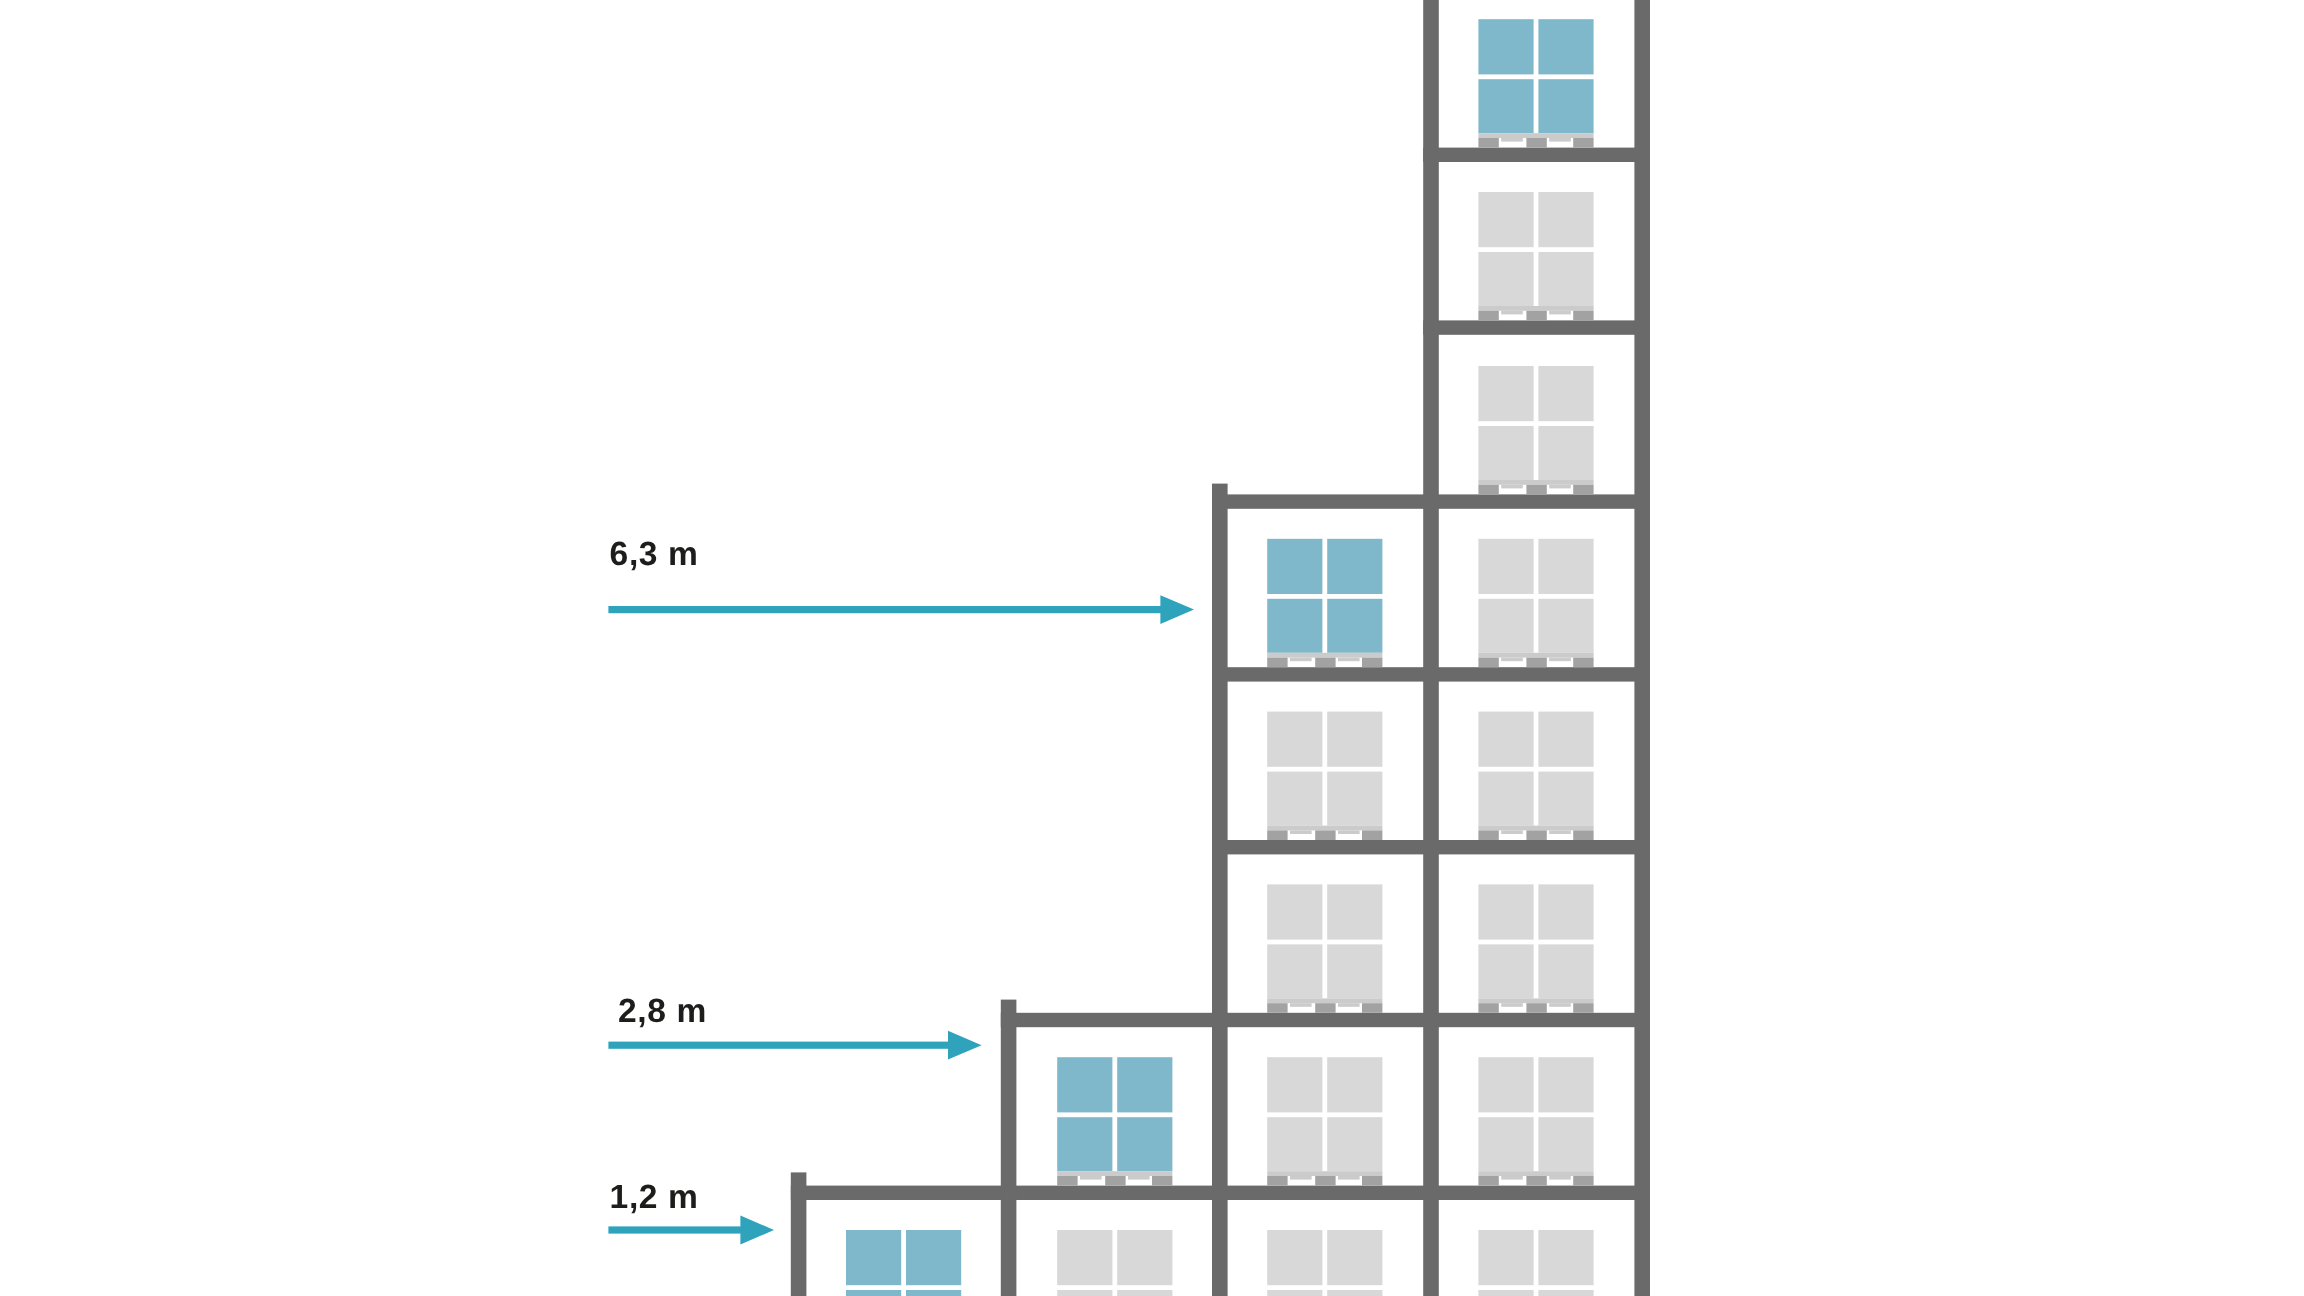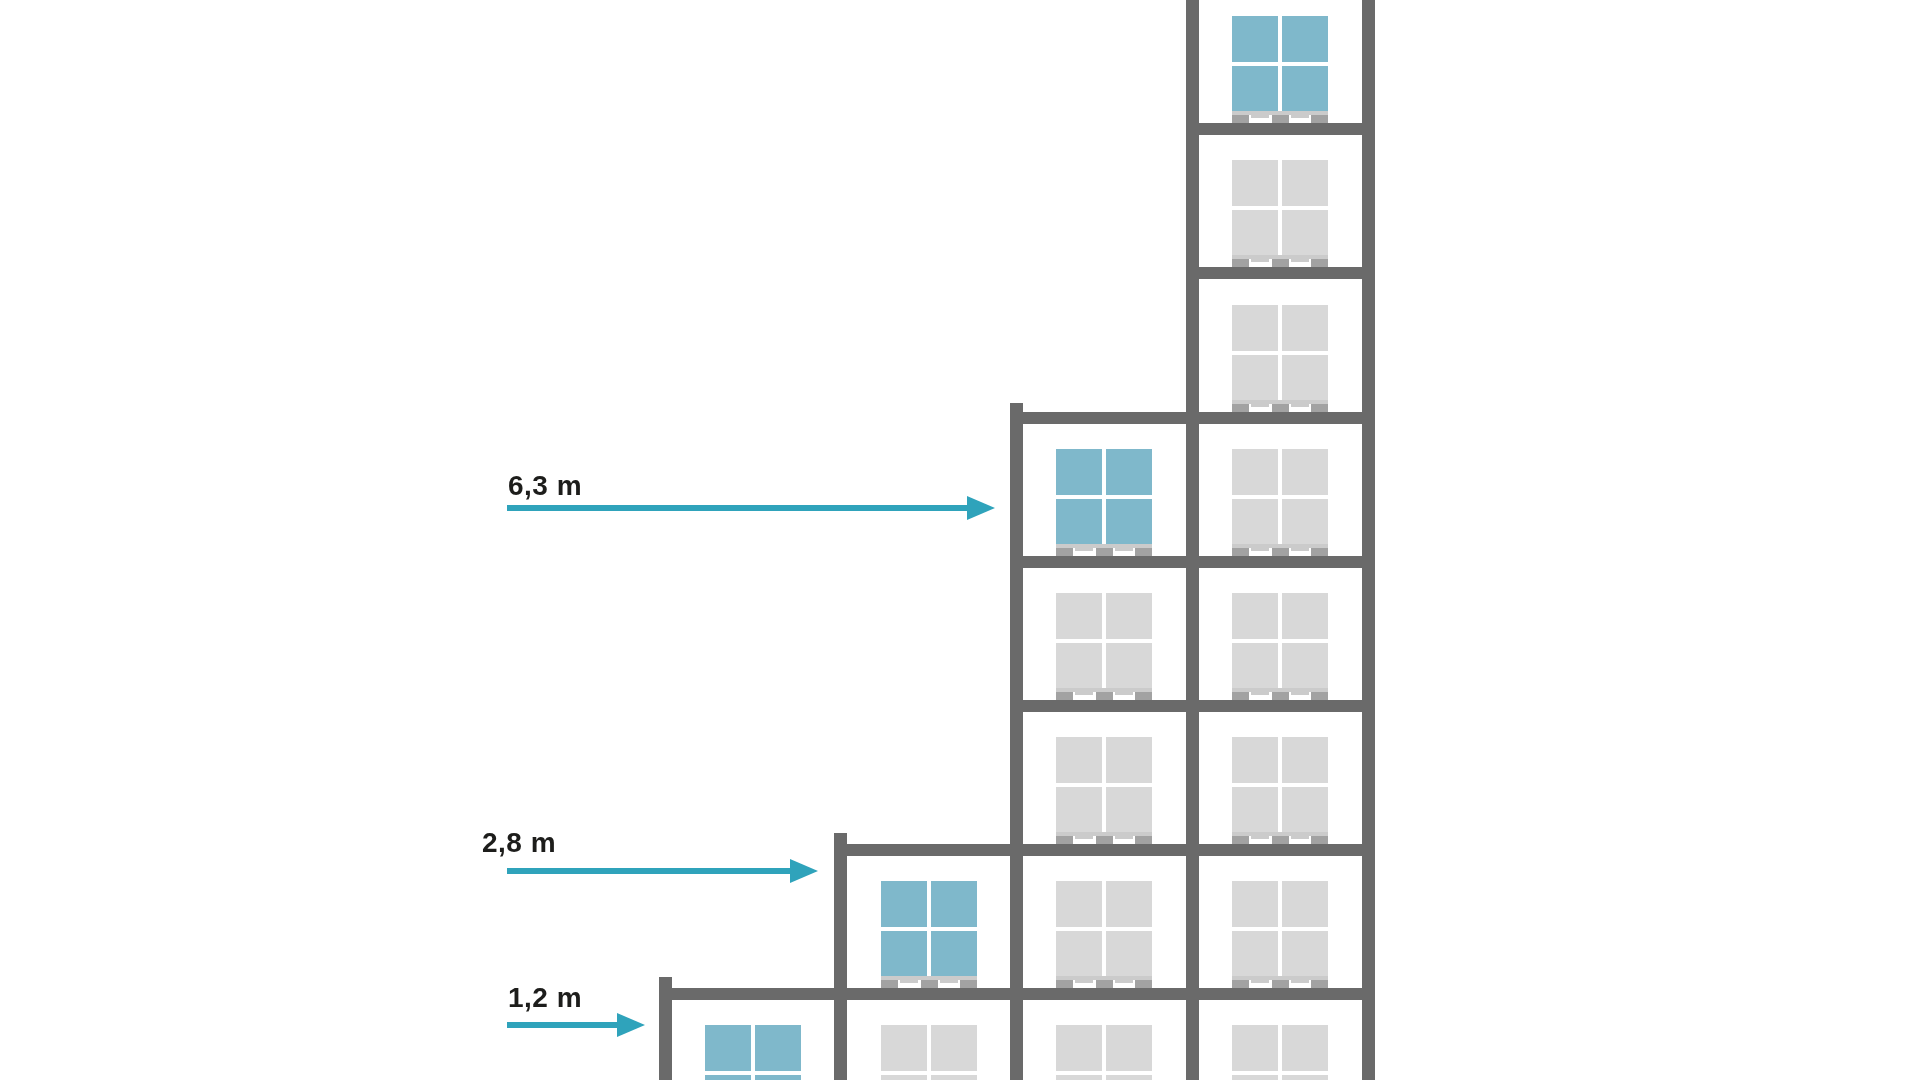--- a/index.html
+++ b/index.html
@@ -264,22 +264,22 @@
       </div>
     </div>
     <div class="load" style="left: 705px; top: 1025px; width: 96px;">
       <div class="carton hl" style="width: 96px; height: 95px;">
         <div class="q"></div>
         <div class="q"></div>
         <div class="q"></div>
         <div class="q"></div>
       </div>
     </div>
-    <div class="hlabel" style="left: 508px; top: 472px;"><span>6,3 m</span></div>
+    <div class="hlabel" style="left: 508px; top: 448px;"><span>6,3 m</span></div>
     <div class="aline" style="left: 507px; top: 505px; width: 464px;"></div>
     <div class="ahead" style="left: 967px; top: 496px;"></div>
-    <div class="hlabel" style="left: 482px; top: 829px; text-align: right;"><span>2,8 m</span></div>
+    <div class="hlabel" style="left: 515px; top: 829px; text-align: right;"><span>2,8 m</span></div>
     <div class="aline" style="left: 507px; top: 868px; width: 287px;"></div>
     <div class="ahead" style="left: 790px; top: 859px;"></div>
     <div class="hlabel" style="left: 508px; top: 984px;"><span>1,2 m</span></div>
     <div class="aline" style="left: 507px; top: 1022px; width: 114px;"></div>
     <div class="ahead" style="left: 617px; top: 1013px;"></div>
   </div>
 
 </body></html>

